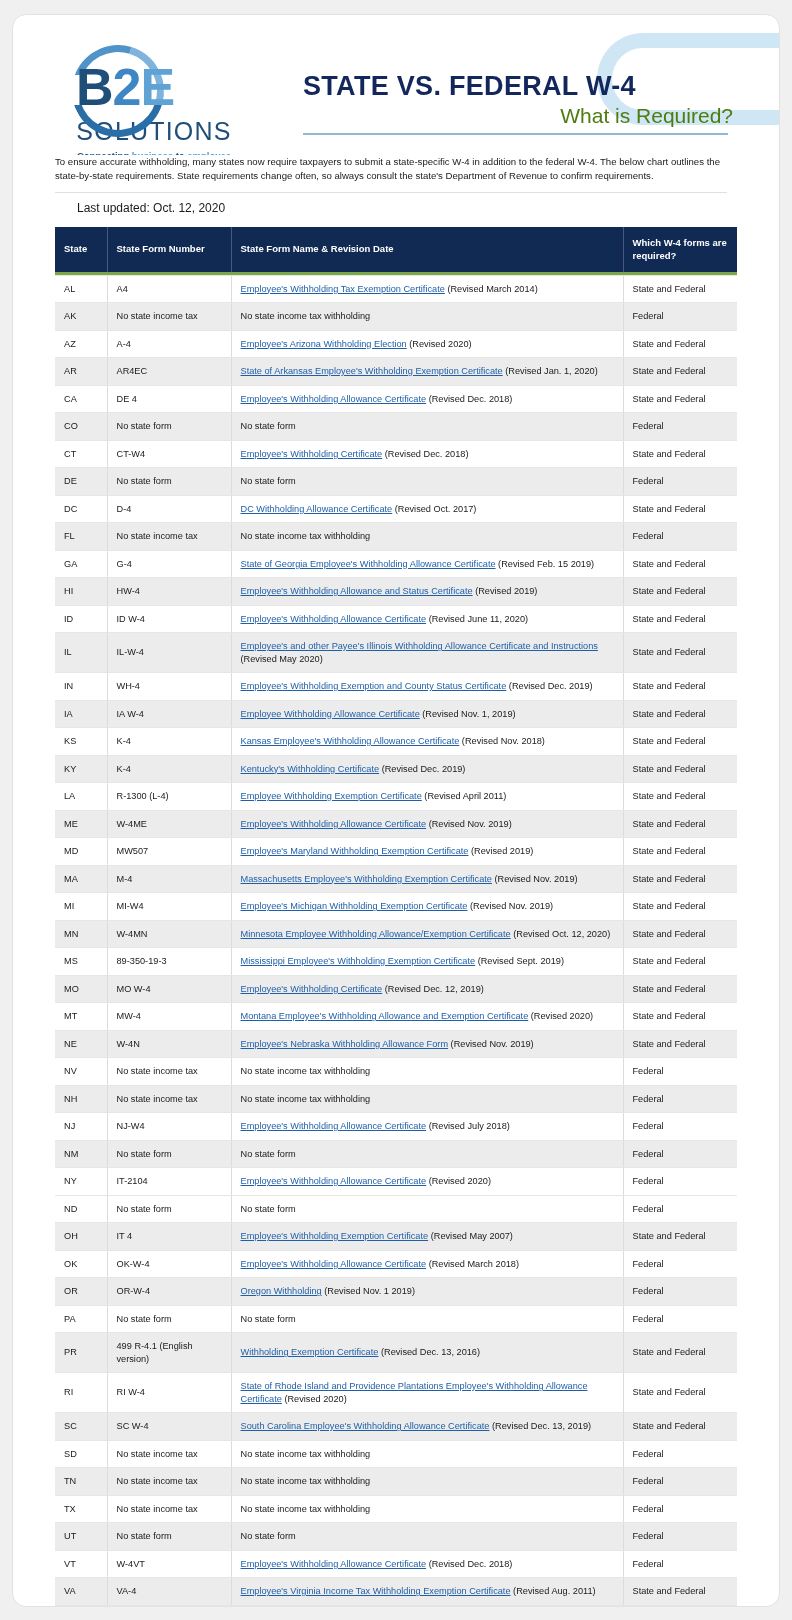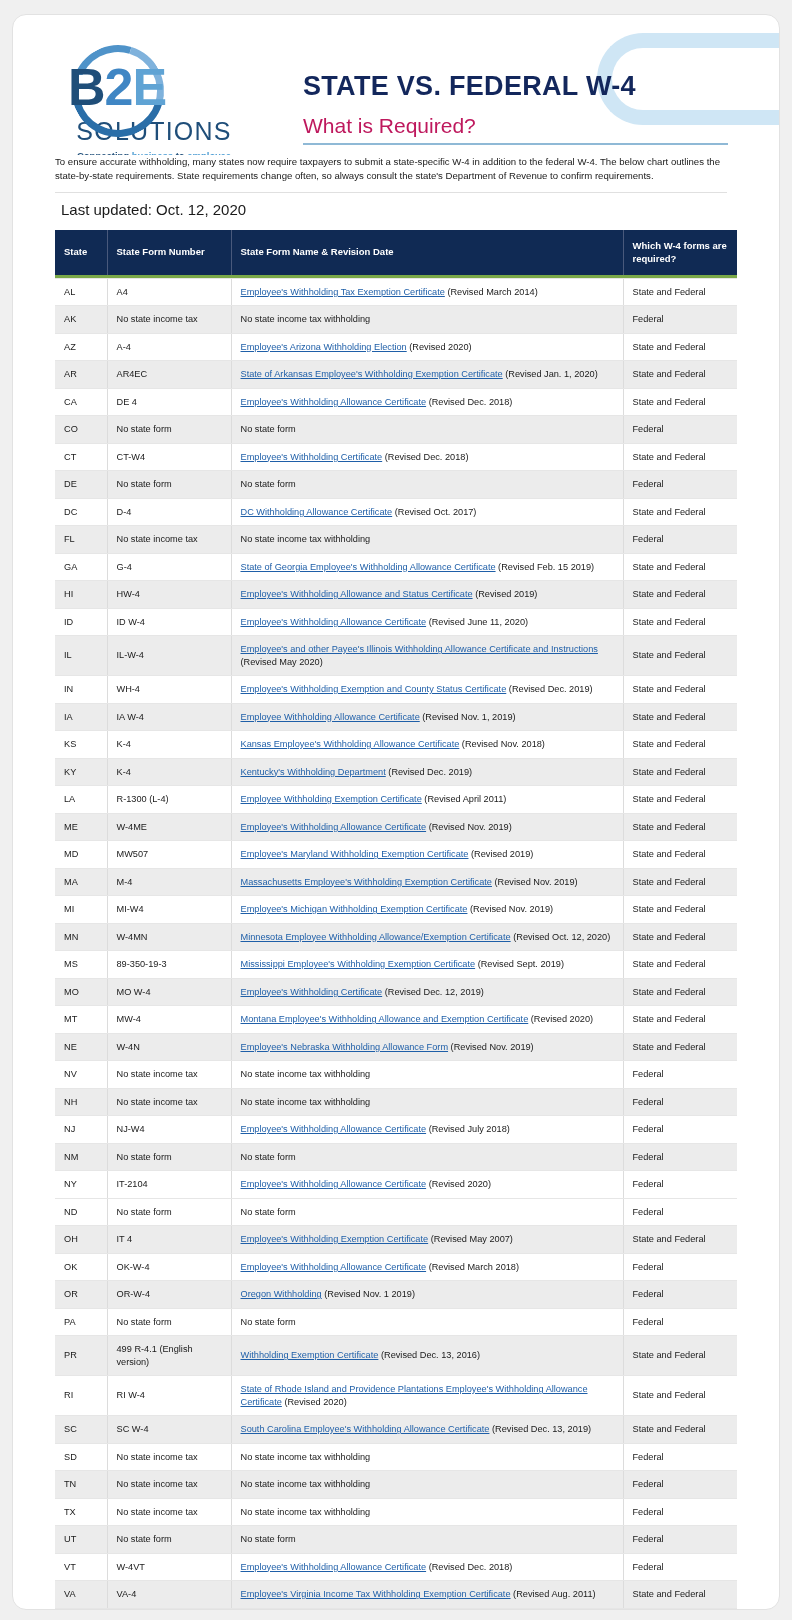--- a/index.html
+++ b/index.html
@@ -77,21 +77,21 @@
   .logo-ring-cut {
     position: absolute;
     left: 0px;
     top: 30px;
     width: 34px;
     height: 30px;
     background: #ffffff;
   }
   .logo-b2e {
     position: absolute;
-    left: 2px;
+    left: 10px;
     top: 14px;
     font-size: 52px;
     font-weight: bold;
     letter-spacing: -1px;
     line-height: 56px;
     font-family: "Liberation Sans", sans-serif;
   }
   .logo-b2e .c1 { color: #1f4e79; }
   .logo-b2e .c2 { color: #3f86c4; }
   .logo-b2e .c3 { color: #5fa3d4; }
@@ -120,23 +120,24 @@
   }
   .title-main {
     font-size: 27px;
     font-weight: bold;
     color: #13275c;
     letter-spacing: 0.3px;
     line-height: 30px;
   }
   .title-sub {
     font-size: 21px;
-    color: #be185d;
+    color: #4d7c0f;
     line-height: 26px;
-    margin-top: 12px;
+    margin-top: 2px;
+    text-align: right;
   }
   .title-rule {
     margin-top: 4px;
     width: 425px;
     height: 1.5px;
     background: #8fb9d6;
   }
 
   
   .intro {
@@ -148,22 +149,22 @@
   }
 
   .intro-rule {
     margin: 10px 40px 0 42px;
     width: 672px;
     height: 1px;
     background: #e0e0e0;
   }
 
   .last-updated {
-    margin: 8px 0 0 48px;
-    font-size: 15px;
+    margin: 8px 0 0 64px;
+    font-size: 12px;
     color: #1a1a1a;
   }
 
   
   .table-wrap {
     margin: 12px 40px 0 42px;
     width: 682px;
   }
   table.w4 {
     width: 682px;
@@ -358,21 +359,21 @@
             </tr>
             <tr>
               <td class="c-state col-state">KS</td>
               <td class="col-formnum">K-4</td>
               <td class="col-formname"><a class="formlink" href="#">Kansas Employee's Withholding Allowance Certificate</a><span class="rev"> (Revised Nov. 2018)</span></td>
               <td class="col-which">State and Federal</td>
             </tr>
             <tr class="alt">
               <td class="c-state col-state">KY</td>
               <td class="col-formnum">K-4</td>
-              <td class="col-formname"><a class="formlink" href="#">Kentucky's Withholding Department</a><span class="rev">  (Revised Dec. 2019)</span></td>
+              <td class="col-formname"><a class="formlink" href="#">Kentucky's Withholding Certificate</a><span class="rev">  (Revised Dec. 2019)</span></td>
               <td class="col-which">State and Federal</td>
             </tr>
             <tr>
               <td class="c-state col-state">LA</td>
               <td class="col-formnum">R-1300 (L-4)</td>
               <td class="col-formname"><a class="formlink" href="#">Employee Withholding Exemption Certificate</a><span class="rev"> (Revised April 2011)</span></td>
               <td class="col-which">State and Federal</td>
             </tr>
             <tr class="alt">
               <td class="c-state col-state">ME</td>

